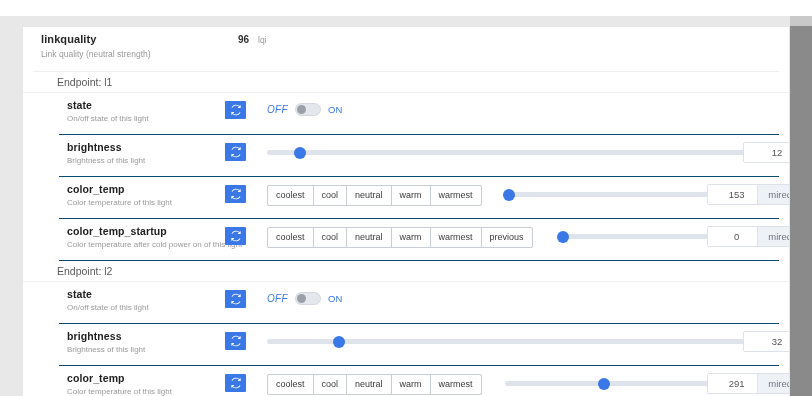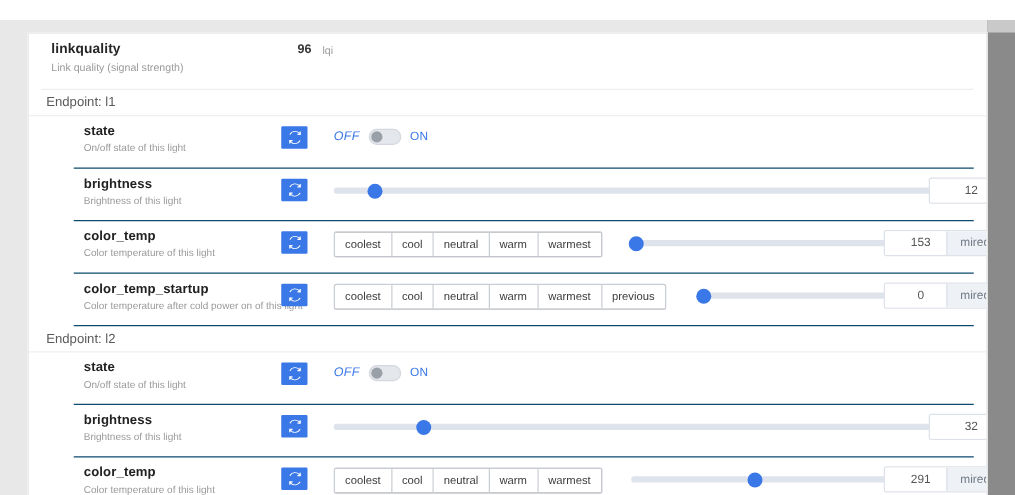--- a/index.html
+++ b/index.html
@@ -54,21 +54,21 @@
   }
   .lq-unit{
     position:absolute;left:225px;top:8px;
     font-size:8.5px;color:#9a9a9a;
   }
 
   
   .endpoint{
     position:relative;
     height:20px;
-    padding-left:14px;
+    padding-left:34px;
     font-size:10.5px;color:#5a5a5a;
     line-height:20px;
     border-bottom:1px solid #f0f0f0;
   }
 
   
   .prop-row{
     position:relative;
     height:41px;
     margin:0 10px 0 36px;
@@ -182,21 +182,21 @@
   <div class="shadow-l"></div>
   <div class="shadow-r"></div>
   <div class="shadow-b"></div>
   <div class="shadow-corner-tr"></div>
   <div class="shadow-corner-bl"></div>
 
   <div class="card">
 
     <div class="lq-row">
       <div class="lq-name">linkquality</div>
-      <div class="lq-desc">Link quality (signal strength)</div>
+      <div class="lq-desc">Link quality (neutral strength)</div>
       <div class="lq-value">96</div>
       <div class="lq-unit">lqi</div>
     </div>
 
     <div id="endpoints-host">
         <div class="endpoint">Endpoint: l1</div>
         <div class="prop-row">
           <div class="p-name">state</div>
           <div class="p-desc">On/off state of this light</div>
           <div class="refresh">

